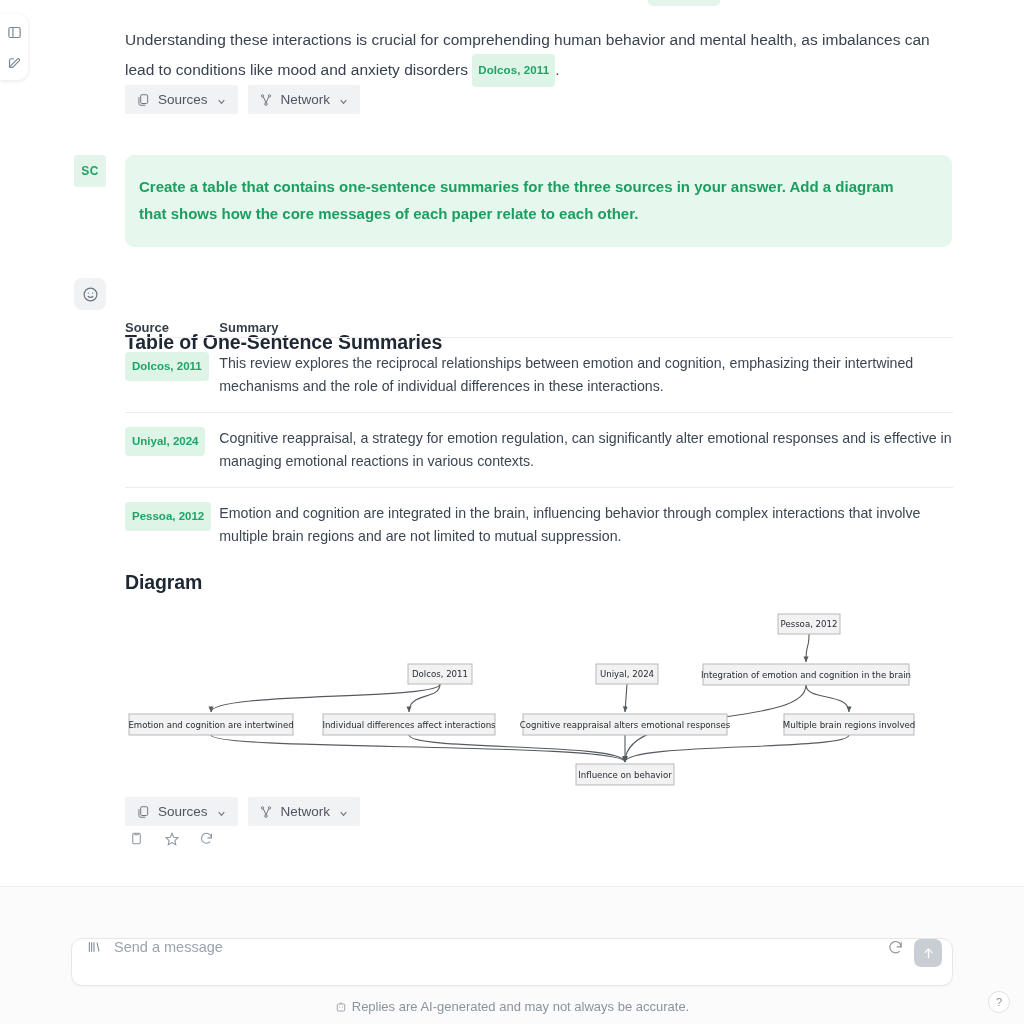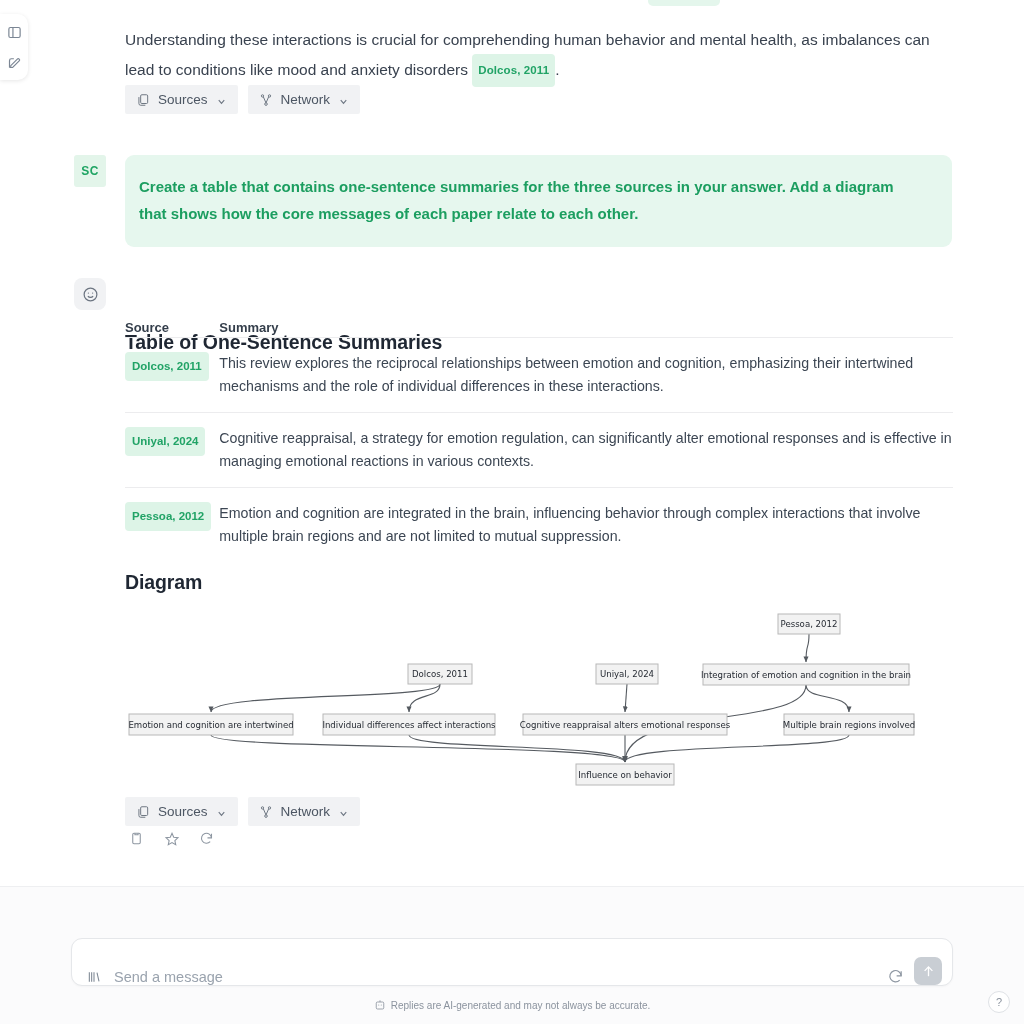--- a/index.html
+++ b/index.html
@@ -134,38 +134,38 @@
   .action-icon { color:#8d96a1; cursor:pointer; width:17px; height:17px; display:flex; align-items:center; justify-content:center;}
 
   
   .bottom-area {
     position: absolute; left:0; top: 886px; width: 1024px; height: 138px;
     background: #fbfbfc; border-top: 1px solid #eeeff1;
   }
   .composer {
     position: absolute; left: 71px; top: 938px; width: 882px; height: 48px;
     background: #ffffff; border: 1px solid #e5e7ea; border-radius: 11px;
-    display: flex; align-items: flex-end; padding: 0 10px 0 14px;
+    display: flex; align-items: flex-start; padding: 0 10px 0 14px;
     box-shadow: 0 1px 2px rgba(0,0,0,0.03);
   }
   .composer-lead { color:#7e8894; display:flex; align-items:center; }
   .composer-input {
     flex: 1; border: none; outline: none; background: transparent;
     font-family: "Liberation Sans", sans-serif; font-size: 14.5px; color:#3c4653;
     padding-left: 12px;
   }
   .composer-input::placeholder { color:#9aa3ae; }
   .composer-refresh { color:#8d96a1; margin-right: 10px; cursor:pointer; display:flex; }
   .send-btn {
     width: 28px; height: 28px; border-radius: 7px; background: #c9ced4;
     display:flex; align-items:center; justify-content:center; color:#ffffff; cursor:pointer;
   }
   .disclaimer {
     position: absolute; left: 0; top: 999px; width: 1024px;
-    text-align: center; font-size: 10px; color: #8b939e;
+    text-align: center; font-size: 13px; color: #8b939e;
     display:flex; align-items:center; justify-content:center; gap:5px;
   }
   .help-btn {
     position: absolute; left: 988px; top: 991px;
     width: 22px; height: 22px; border-radius: 50%;
     border: 1px solid #dfe2e6; background:#fff;
     display:flex; align-items:center; justify-content:center;
     font-size: 11px; color:#8b939e; cursor:pointer;
   }
 </style>

